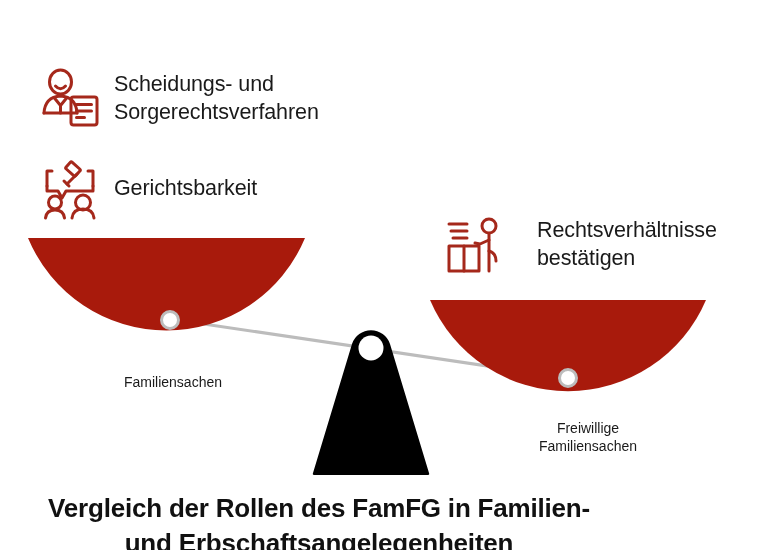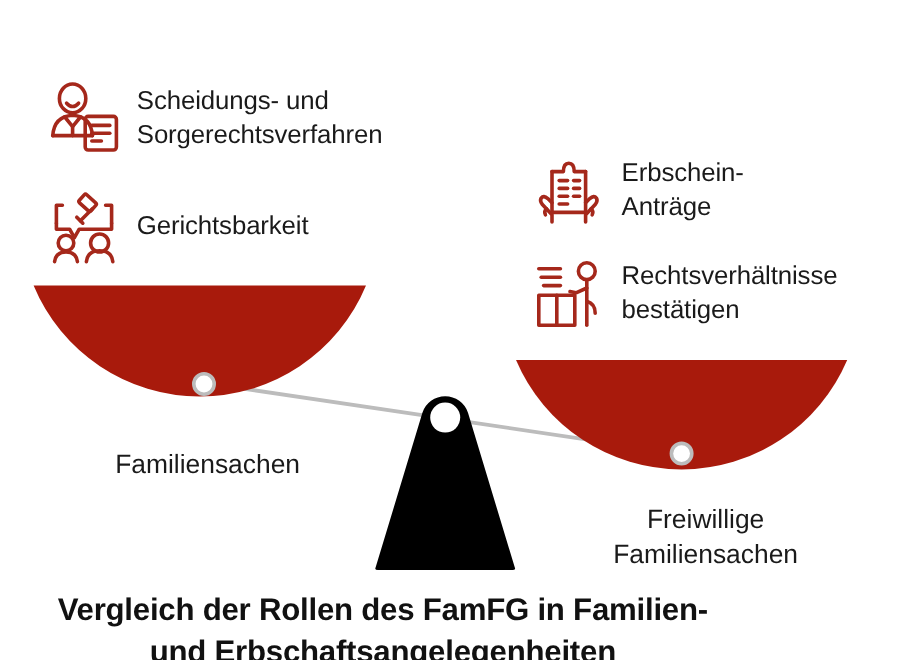--- a/index.html
+++ b/index.html
@@ -50,26 +50,26 @@
     line-height: 1.28;
     color: #1a1a1a;
     white-space: pre-line;
     margin-left: 12px;
     letter-spacing: -0.1px;
   }
 
   #feature-scheidung { left: 38px; top: 26px; }
   #feature-streit    { left: 38px; top: 116px; }
   #feature-erbschein { left: 442px; top: 86px; }
-  #feature-rechts    { left: 442px; top: 172px; }
+  #feature-rechts    { left: 442px; top: 172px; gap: 19px; }
 
   
   .pan-label {
     position: absolute;
-    font-size: 22px;
+    font-size: 14px;
     line-height: 1.3;
     color: #1a1a1a;
     text-align: center;
     white-space: pre-line;
   }
   #label-left  { left: 48px;  top: 332px; width: 250px; }
   #label-right { left: 468px; top: 378px; width: 240px; }
 
   
   #title {
@@ -162,48 +162,20 @@
         <circle cx="17" cy="45.5" r="6.5"></circle>
         <path d="M 7.5 61 Q 8.5 53 17 53 Q 25.5 53 26.5 61"></path>
 
         <circle cx="45" cy="45.5" r="7.5"></circle>
         <path d="M 34 61 Q 35 52 45 52 Q 55 52 56 61"></path>
       </g>
     </svg>
     <div class="feature-label">Gerichtsbarkeit</div>
   </div>
 
-  <div class="feature" id="feature-erbschein">
-    <svg class="icon-box" viewBox="0 0 64 64">
-      <g fill="none" stroke="#a5281b" stroke-width="3" stroke-linecap="round" stroke-linejoin="round">
-
-        <path d="M 18 16 L 18 50 L 46 50 L 46 16"></path>
-
-        <path d="M 18 16 L 27.5 16 Q 27.5 9 32 9 Q 36.5 9 36.5 16 L 46 16"></path>
-
-        <path d="M 24 23.5 L 31 23.5"></path>
-          <path d="M 36 23.5 L 41 23.5"></path>
-        <path d="M 24 30 L 31 30"></path>
-          <path d="M 36 30 L 41 30"></path>
-        <path d="M 24 36.5 L 31 36.5"></path>
-          <path d="M 36 36.5 L 41 36.5"></path>
-        <path d="M 24 43 L 31 43"></path>
-      </g>
-      <g fill="none" stroke="#a5281b" stroke-width="3" stroke-linecap="round" stroke-linejoin="round">
-
-        <path d="M 18 42 L 14.5 38.5 Q 11 35.5 9 38 Q 7.5 40.5 10 43.5 L 18 52 L 18 58"></path>
-        <path d="M 13.5 47 Q 11 49 12.5 52"></path>
-
-        <path d="M 46 42 L 49.5 38.5 Q 53 35.5 55 38 Q 56.5 40.5 54 43.5 L 46 52 L 46 58"></path>
-        <path d="M 50.5 47 Q 53 49 51.5 52"></path>
-      </g>
-    </svg>
-    <div class="feature-label">Erbschein-
-Anträge</div>
-  </div>
 
   <div class="feature" id="feature-rechts">
     <svg class="icon-box" viewBox="0 0 64 64">
       <g fill="none" stroke="#a5281b" stroke-width="3" stroke-linecap="round" stroke-linejoin="round">
 
         <path d="M 7 11 L 25 11"></path>
         <path d="M 9 18 L 25 18"></path>
         <path d="M 11 25 L 25 25"></path>
 
         <path d="M 7 33 L 37 33 L 37 58 L 7 58 Z"></path>

